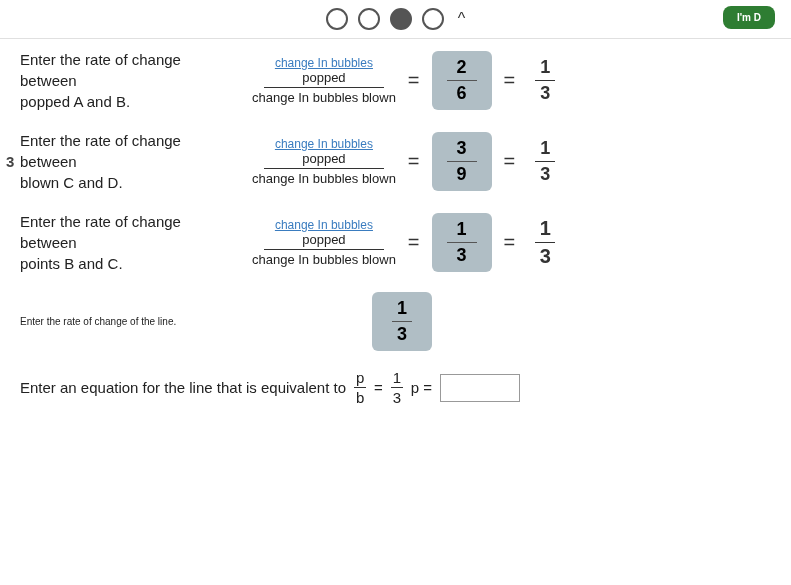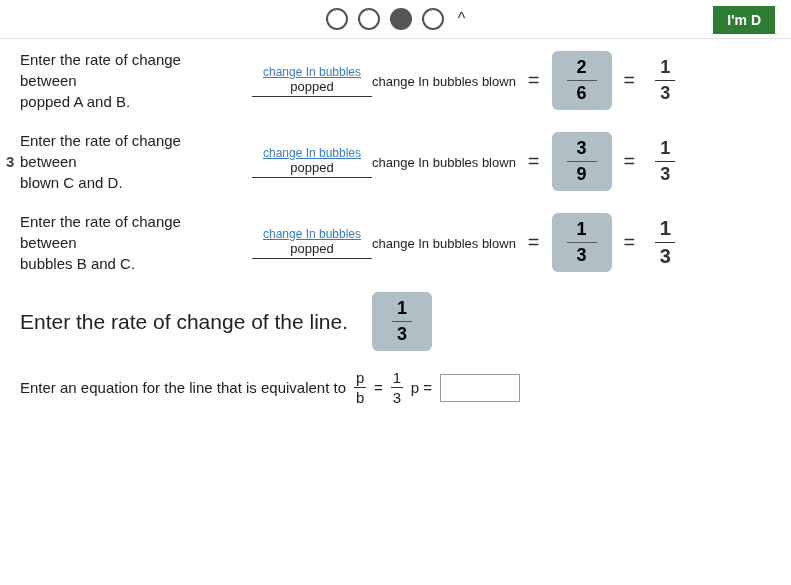--- a/index.html
+++ b/index.html
@@ -43,23 +43,23 @@
       color: #333;
       margin-left: 4px;
     }
     .im-done-btn {
       position: absolute;
       right: 16px;
       top: 6px;
       background: #2e7d32;
       color: #fff;
       border: none;
-      border-radius: 0;
+      border-radius: 8px;
       padding: 6px 14px;
-      font-size: 14px;
+      font-size: 10px;
       cursor: pointer;
       font-weight: bold;
     }
 
     
     .main-content {
       padding: 10px 4px 20px 20px;
     }
 
     
@@ -80,20 +80,21 @@
 
     .fraction-expression {
       display: flex;
       align-items: center;
       gap: 8px;
       flex: 1;
     }
 
     .fraction {
       display: flex;
+      flex-direction: column;
       align-items: center;
       font-size: 13px;
       color: #222;
     }
     .fraction .numerator {
       border-bottom: 1px solid #333;
       padding-bottom: 2px;
       text-align: center;
       min-width: 120px;
     }
@@ -157,21 +158,21 @@
 
     
     .rate-row {
       display: flex;
       align-items: center;
       margin-bottom: 18px;
       gap: 12px;
     }
     .rate-text {
       width: 340px;
-      font-size: 21px;
+      font-size: 10px;
       color: #222;
     }
     .rate-answer {
       background: #b0bec5;
       border-radius: 6px;
       padding: 6px 14px;
       min-width: 60px;
       display: flex;
       flex-direction: column;
       align-items: center;
@@ -302,21 +303,21 @@
       <div class="final-fraction">
         <div class="f-num">1</div>
         <div class="f-den">3</div>
       </div>
     </div>
   </div>
 
   <div class="problem-row">
     <div class="problem-text">
       <span>Enter the rate of change between</span><br>
-      <span>bubbles B and C.</span>
+      <span>points B and C.</span>
     </div>
     <div class="fraction-expression">
       <div class="fraction">
         <div class="numerator">
           <div style="color:#3a7cbf;text-decoration:underline;font-size:12px;">change In bubbles</div>
           <div>popped</div>
         </div>
         <div class="denominator">
           <span>change In bubbles</span>
           <span> </span>

